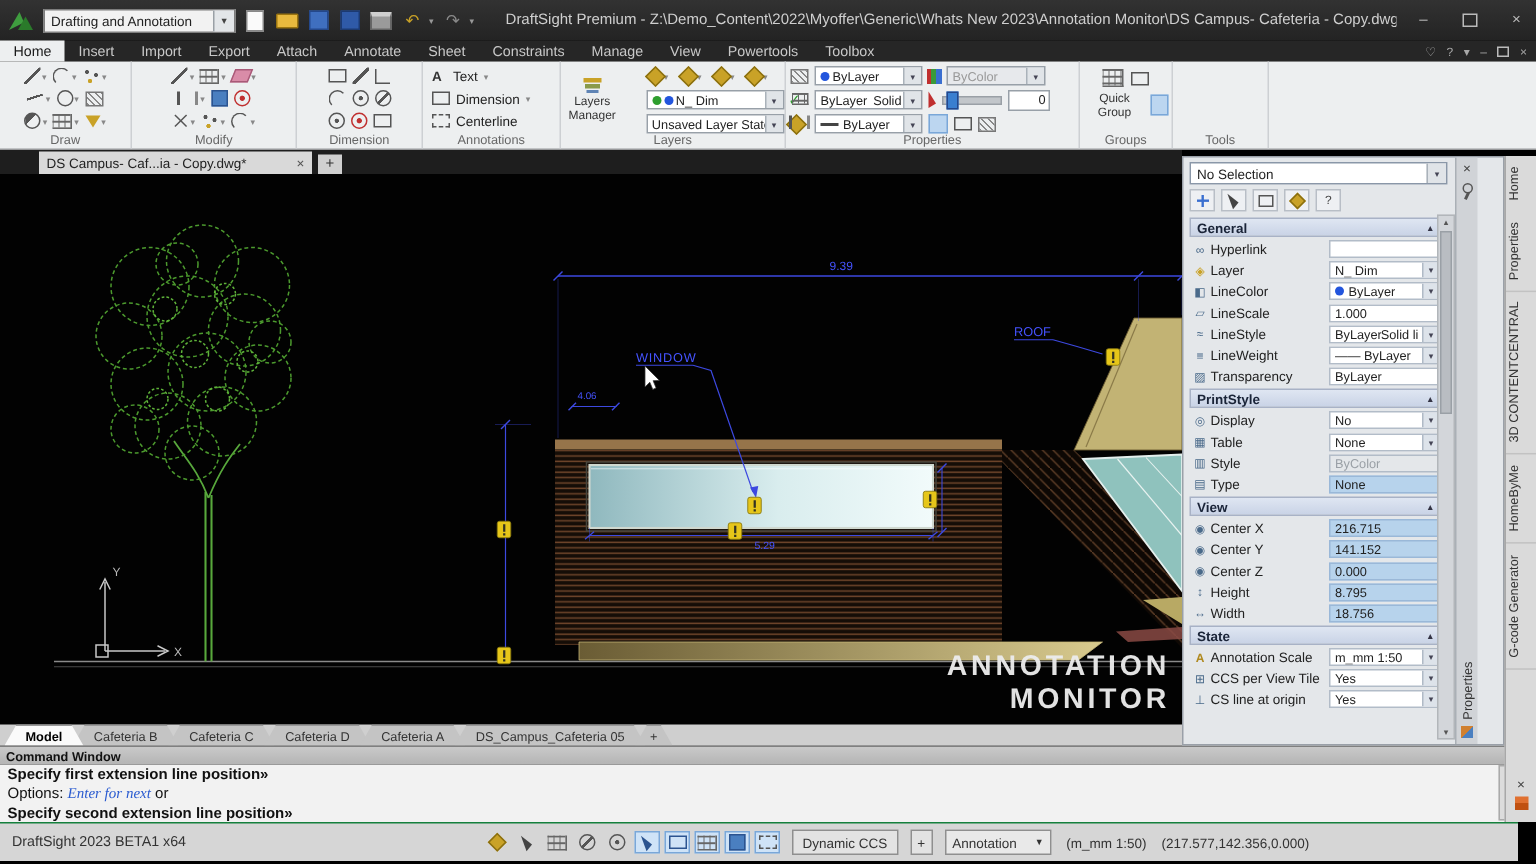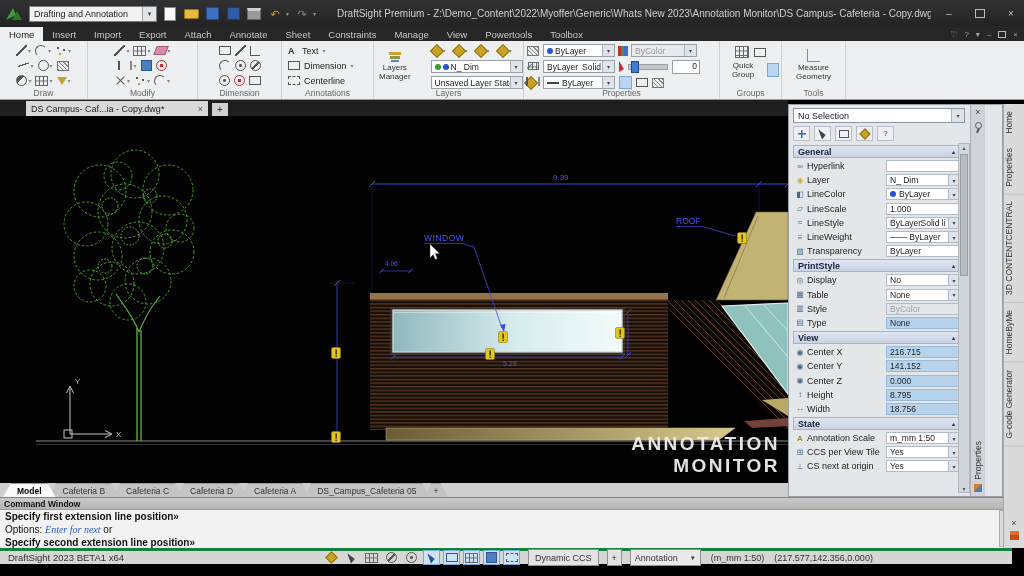--- a/index.html
+++ b/index.html
@@ -103,21 +103,21 @@
   #cmdwin{left:0;top:497px;width:1012px;height:51px;background:#f2f2f2;border-top:1px solid #808080;box-sizing:border-box;}
   #cmdhdr{height:11px;background:linear-gradient(#c9c9c9,#b5b5b5);font-size:8.5px;font-weight:bold;color:#111;
           padding-left:4px;display:flex;align-items:center;border-bottom:1px solid #9a9a9a;}
   .cmdline{padding-left:5px;line-height:13px;font-size:10px;color:#111;white-space:pre;}
   .cmdline b{font-weight:bold;}
   .cmdlink{color:#2a5bd0;font-style:italic;font-family:Liberation Serif, serif;}
   #cmdscroll{position:absolute;right:1px;top:12px;bottom:1px;width:10px;background:#dcdcdc;border:1px solid #aaa;
           display:flex;flex-direction:column;justify-content:space-between;align-items:center;font-size:6px;color:#555;}
 
   
-  #statusbar{left:0;top:548px;width:1012px;height:16px;background:#d6d6d6;border-top:3px solid #15803d;
+  #statusbar{left:0;top:548px;width:1012px;height:26px;background:#d6d6d6;border-top:1px solid #15803d;
           display:flex;align-items:center;box-sizing:border-box;padding:0 8px;gap:3px;font-size:9px;color:#333;}
   #sbver{width:312px;font-size:9.5px;}
   .sic{width:17px;height:15px;display:flex;align-items:center;justify-content:center;border:1px solid transparent;box-sizing:border-box;}
   .sic.on{background:#cfe3f7;border-color:#7aa7d8;}
   .sbtn{border:1px solid #8f8f8f;background:#e3e3e3;height:15px;display:flex;align-items:center;padding:0 6px;margin-left:5px;}
   .scombo{border:1px solid #8f8f8f;background:#e9e9e9;height:15px;display:flex;align-items:center;padding:0 4px;margin-left:5px;gap:12px;}
   .scombo::after{content:"▼";font-size:6px;color:#333;}
   .stext{margin-left:7px;}
 
   
@@ -473,24 +473,20 @@
       </div>
       <div style="display:flex;align-items:center;justify-content:center;gap:3px">
         <div class="bigbtn">
           <span style="width:36px">Quick Group</span>
         </div>
         <i class="ric s-sqb hlicon" style="width:12px;height:12px"></i>
       </div>
       <div class="rlabel">Groups</div>
     </div>
     <div class="rgroup" style="width:64px">
-      <div class="bigbtn" style="height:44px">
-        <i class="ric s-ang" style="width:12px;height:12px;border-color:#b8862b"></i>
-        <span style="width:46px">Measure Geometry</span>
-      </div>
       <div class="rlabel">Tools</div>
     </div>
   </div>
 
   <div id="doctabs" class="abs">
     <div id="doctab">
       <span>DS Campus- Caf...ia - Copy.dwg*</span>
       <span class="x">×</span>
     </div>
     <div id="doctab-add">+</div>
@@ -873,21 +869,21 @@
         <span class="plbl">Annotation Scale</span>
         <span class="pval c">m_mm 1:50</span>
       </div>
       <div class="prow">
         <span class="picn">⊞</span>
         <span class="plbl">CCS per View Tile</span>
         <span class="pval c">Yes</span>
       </div>
       <div class="prow">
         <span class="picn">⊥</span>
-        <span class="plbl">CS next at origin</span>
+        <span class="plbl">CS line at origin</span>
         <span class="pval c">Yes</span>
       </div>
 
       <div id="palscroll">
         <span>▴</span>
         <div id="palthumb"></div>
         <span>▾</span>
       </div>
     </div>
     <div id="palstrip">

